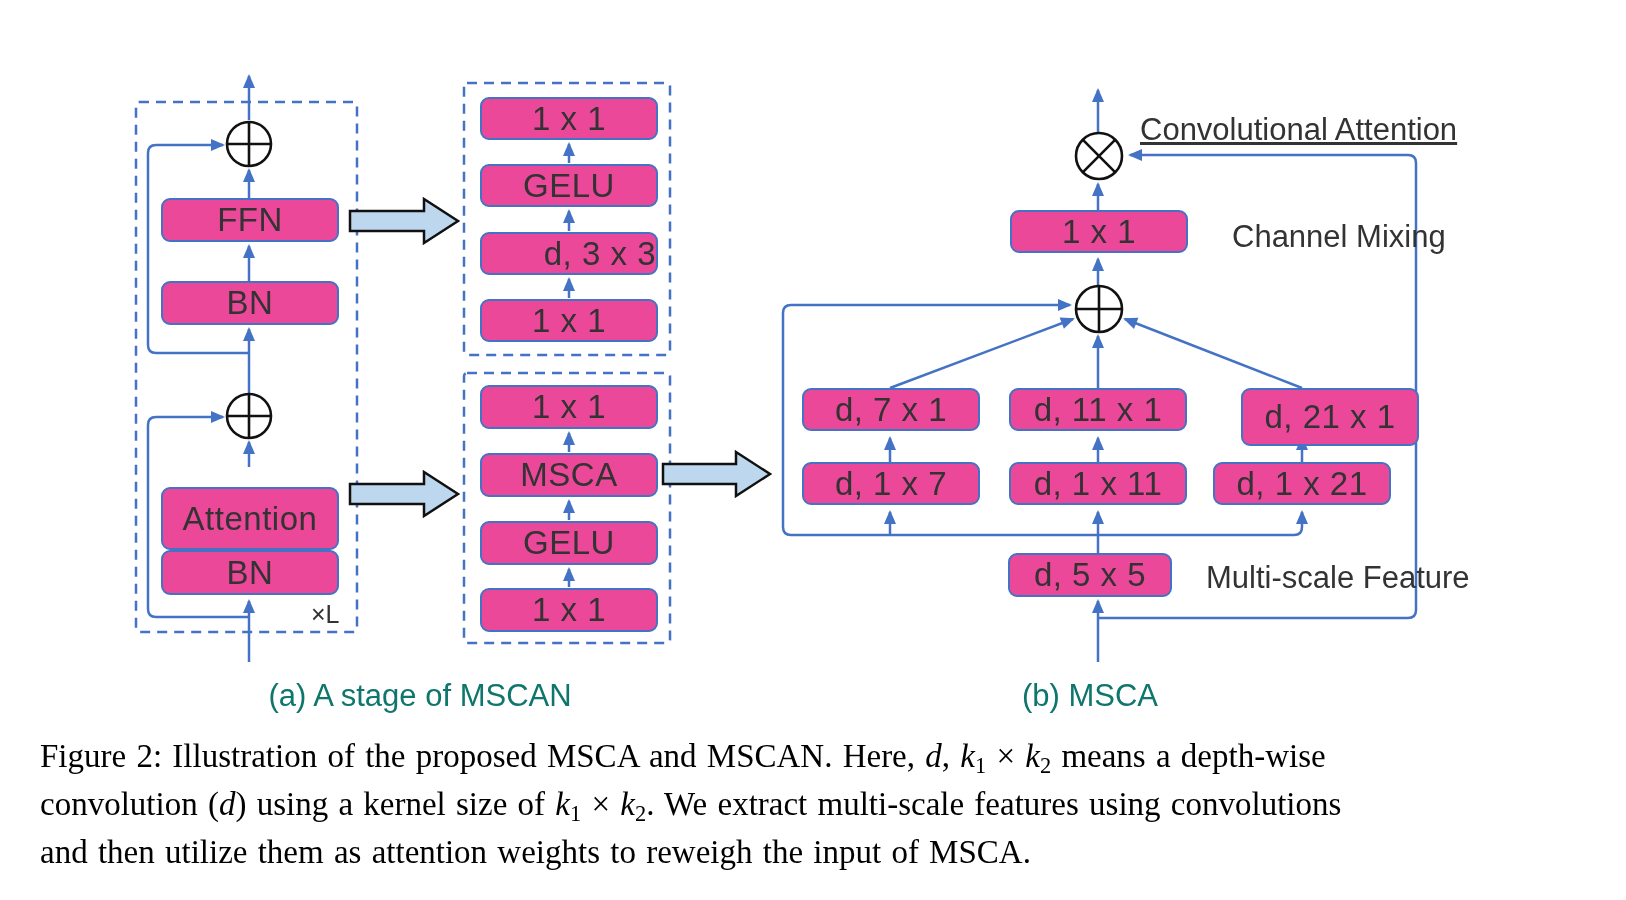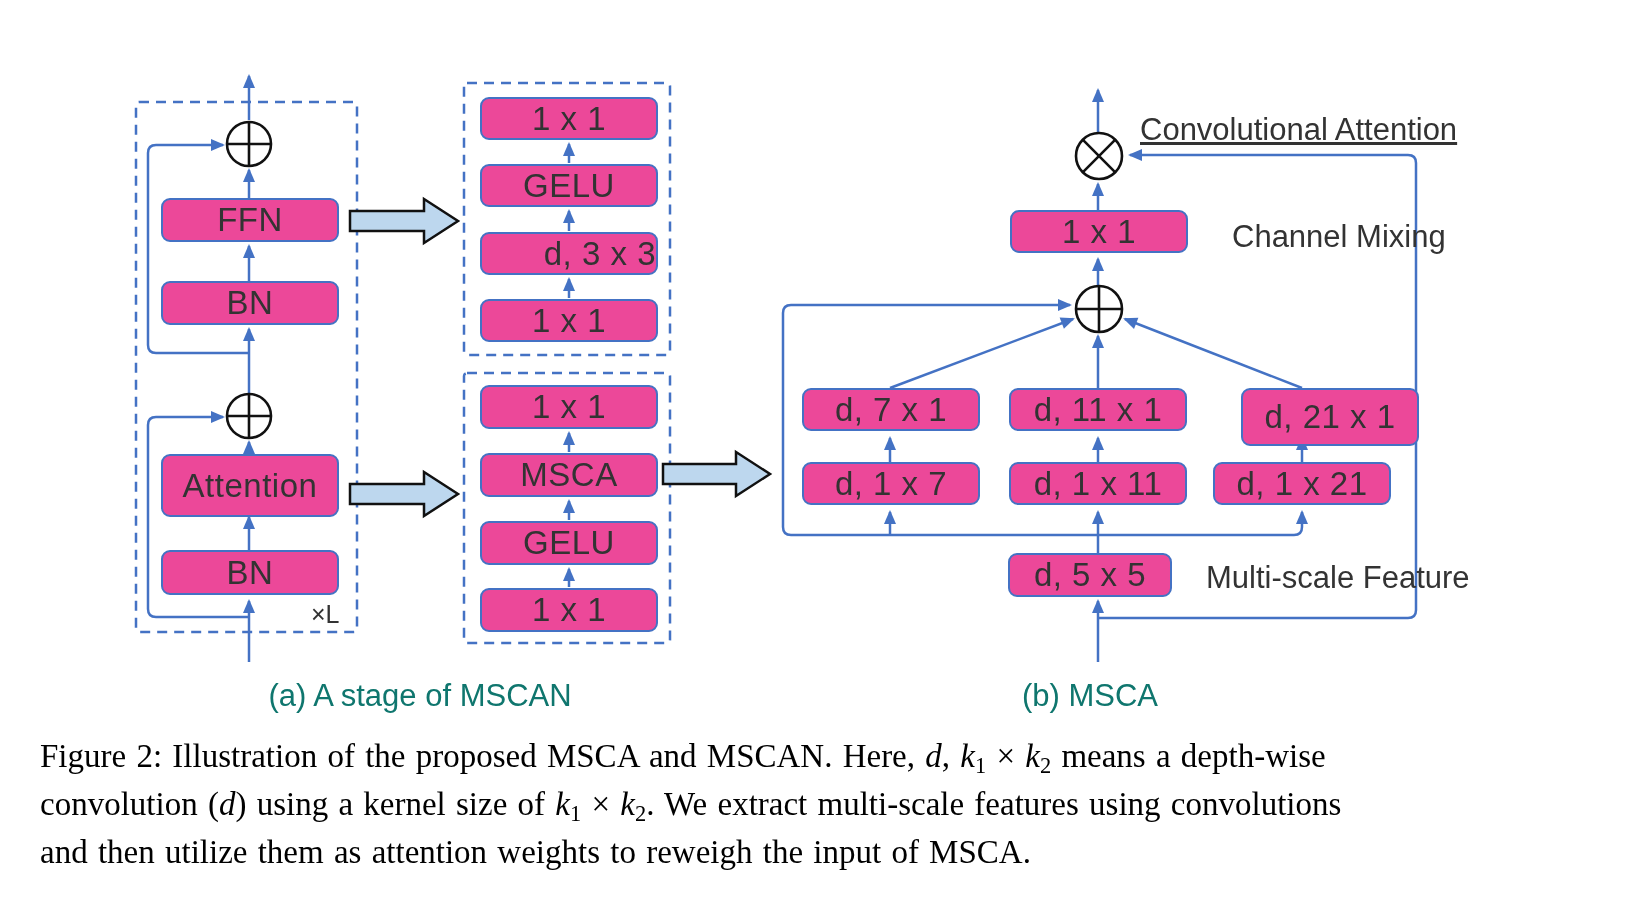--- a/index.html
+++ b/index.html
@@ -135,21 +135,21 @@
       <path d="M1082.7,139.7 L1115.3,172.3 M1115.3,139.7 L1082.7,172.3" fill="none"></path>
     </g>
   </svg>
 
   <div class="node" style="left:161px;top:198px;width:178px;height:44px;">
     <span>FFN</span>
   </div>
   <div class="node" style="left:161px;top:281px;width:178px;height:44px;">
     <span>BN</span>
   </div>
-  <div class="node" style="left:161px;top:454px;width:178px;height:63px;text-align:right;">
+  <div class="node" style="left:161px;top:487px;width:178px;height:63px;text-align:right;">
     <span>Attention</span>
   </div>
   <div class="node" style="left:161px;top:550px;width:178px;height:45px;">
     <span>BN</span>
   </div>
   <div class="xl" style="left:311px;top:600px;">×L</div>
 
   <div class="node" style="left:480px;top:97px;width:178px;height:43px;">
     <span>1 x 1</span>
   </div>

